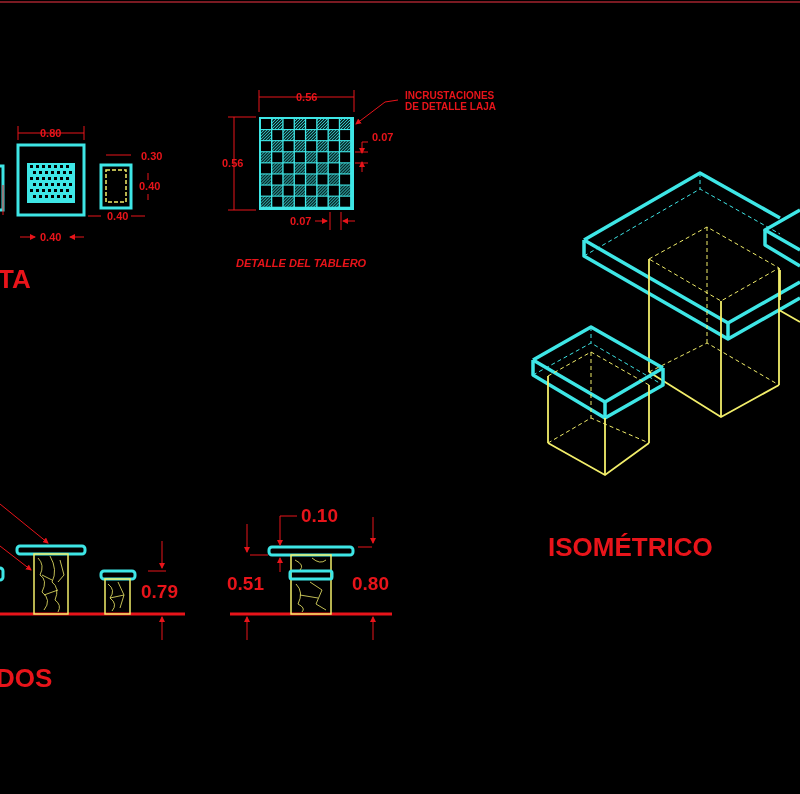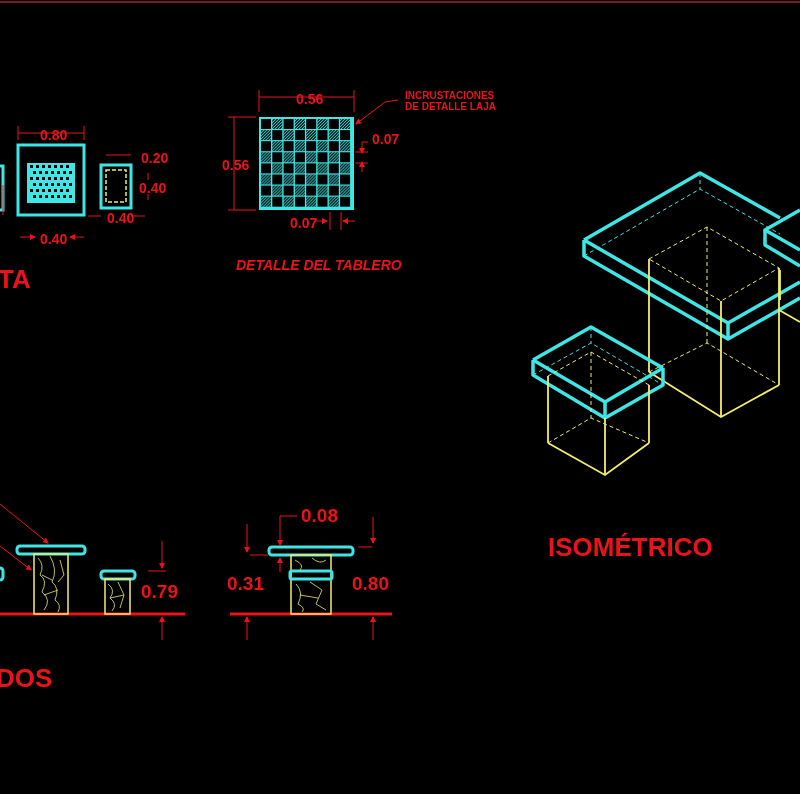--- a/index.html
+++ b/index.html
@@ -1,19 +1,19 @@
 <!DOCTYPE html>
 <html><head>
 <meta charset="utf-8">
 <style>
   html, body { margin:0; padding:0; background:#000; }
   body { width:800px; height:794px; position:relative; overflow:hidden; font-family:"Liberation Sans", sans-serif; }
   #canvas { position:absolute; left:0; top:0; width:800px; height:794px; }
   .lbl { position:absolute; color:#e8141a; font-weight:bold; white-space:nowrap; font-family:"Liberation Sans", sans-serif; }
-  .sm { font-size:14px; }
+  .sm { font-size:11px; }
   .xs { font-size:10px; }
   .md { font-size:19px; }
   .lg { font-size:26px; }
 </style>
 </head>
 <body>
 
 <svg id="canvas" width="800" height="794" viewBox="0 0 800 794" xmlns="http://www.w3.org/2000/svg">
   <defs>
     <pattern id="hatch" width="3" height="3" patternUnits="userSpaceOnUse">
@@ -238,33 +238,33 @@
     <g stroke="#f2ee6a" stroke-width="1" stroke-dasharray="4,3">
       <polyline points="548,376 591,352 649,385"></polyline>
       <line x1="591" y1="352" x2="591" y2="418"></line>
       <polyline points="548,443 591,418 649,443"></polyline>
     </g>
   </g>
 </svg>
 
 <div class="lbl sm" style="left:40px;top:127px;">0.80</div>
 <div class="lbl sm" style="left:40px;top:231px;">0.40</div>
-<div class="lbl sm" style="left:141px;top:150px;">0.20</div>
+<div class="lbl sm" style="left:141px;top:150px;">0.30</div>
 <div class="lbl sm" style="left:139px;top:180px;">0.40</div>
 <div class="lbl sm" style="left:107px;top:210px;">0.40</div>
 
 <div class="lbl lg" style="left:-2px;top:264px;">TA</div>
 
 <div class="lbl sm" style="left:296px;top:91px;">0.56</div>
 <div class="lbl sm" style="left:222px;top:157px;">0.56</div>
 <div class="lbl sm" style="left:372px;top:131px;">0.07</div>
 <div class="lbl sm" style="left:290px;top:215px;">0.07</div>
 <div class="lbl xs" style="left:405px;top:90px;">INCRUSTACIONES</div>
 <div class="lbl xs" style="left:405px;top:101px;">DE DETALLE LAJA</div>
 <div class="lbl sm" style="left:236px;top:257px;font-style:italic;">DETALLE DEL TABLERO</div>
 
 <div class="lbl md" style="left:141px;top:581px;">0.79</div>
-<div class="lbl md" style="left:301px;top:505px;">0.08</div>
-<div class="lbl md" style="left:227px;top:573px;">0.31</div>
+<div class="lbl md" style="left:301px;top:505px;">0.10</div>
+<div class="lbl md" style="left:227px;top:573px;">0.51</div>
 <div class="lbl md" style="left:352px;top:573px;">0.80</div>
 
 <div class="lbl lg" style="left:-4px;top:663px;">DOS</div>
 <div class="lbl lg" style="left:548px;top:532px;">ISOMÉTRICO</div>
 
 </body></html>

